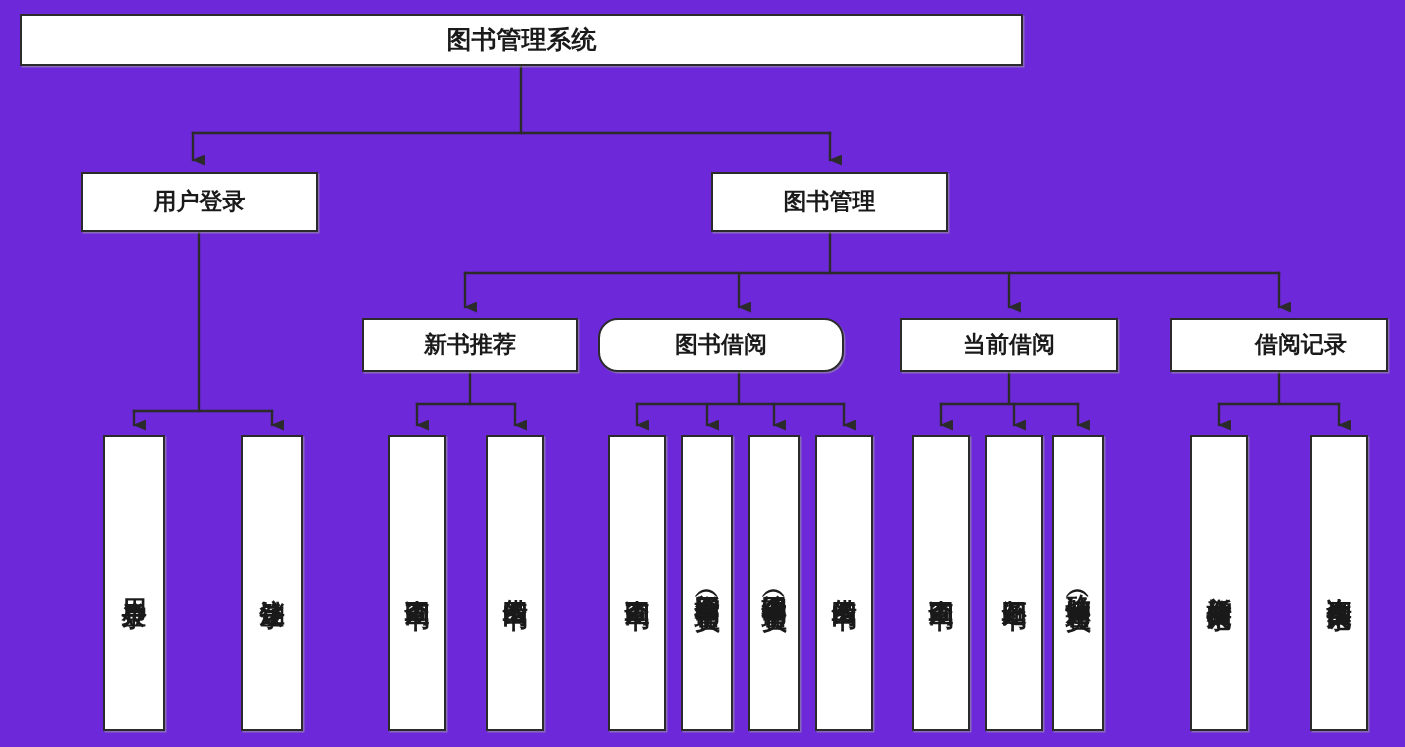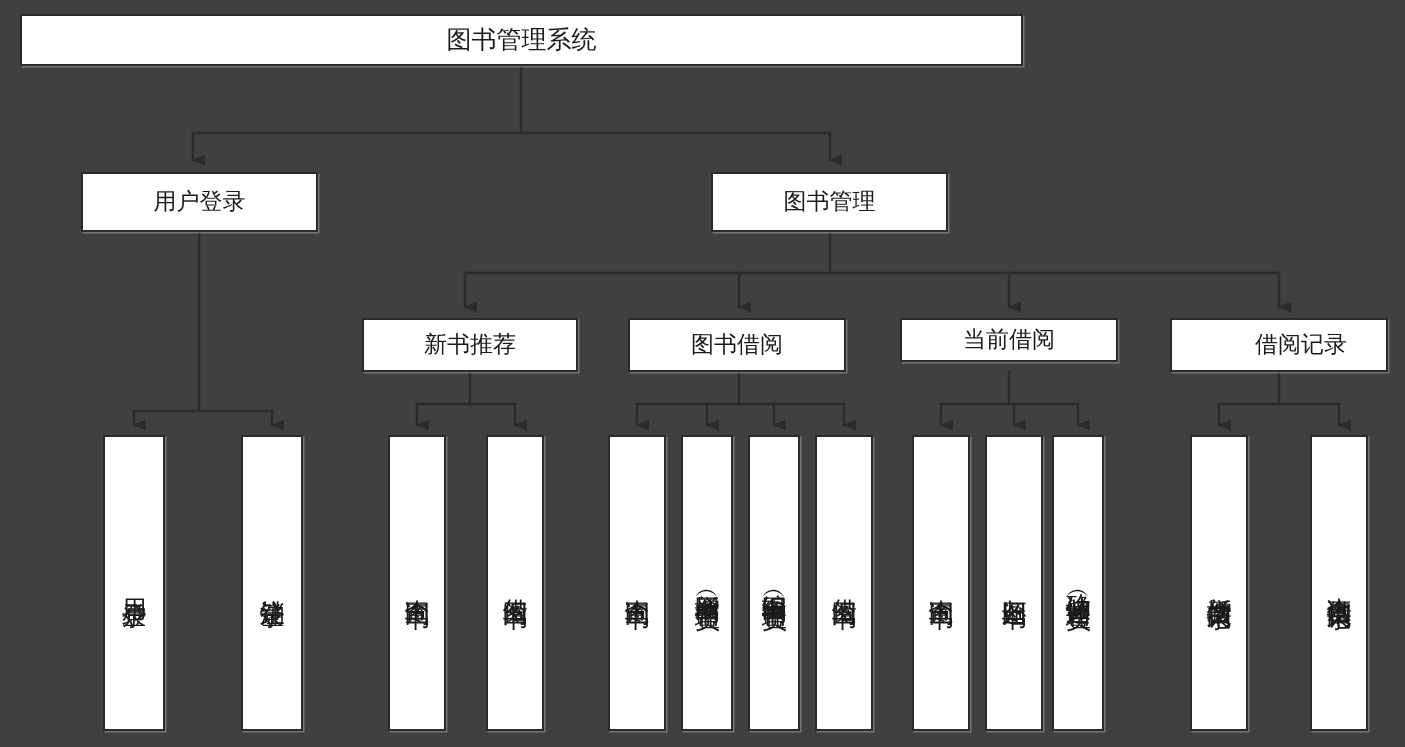--- a/index.html
+++ b/index.html
@@ -8,22 +8,23 @@
     padding: 0;
     background: #ffffff;
   }
   body {
     font-family: "DejaVu Sans", "Liberation Sans", sans-serif;
   }
   #canvas {
     position: relative;
     width: 1405px;
     height: 747px;
-    background: #404040;
+    background: #6d28d9;
     overflow: hidden;
+    font-weight: bold;
   }
   
   #wires {
     position: absolute;
     left: 0;
     top: 0;
     width: 1405px;
     height: 747px;
   }
   .node {
@@ -139,24 +140,24 @@
   <div class="node horiz" style="left:81px; top:172px; width:237px; height:60px;">
     <span class="label">用户登录</span>
   </div>
   <div class="node horiz" style="left:362px; top:318px; width:216px; height:54px;">
     <span class="label">新书推荐</span>
   </div>
 
   <div class="node horiz" style="left:711px; top:172px; width:237px; height:60px;">
     <span class="label">图书管理</span>
   </div>
-  <div class="node horiz" style="left:628px; top:318px; width:218px; height:54px;">
+  <div class="node horiz" style="left:598px; top:318px; width:246px; height:54px;border-radius:20px;">
     <span class="label">图书借阅</span>
   </div>
-  <div class="node horiz" style="left:900px; top:318px; width:218px; height:44px;">
+  <div class="node horiz" style="left:900px; top:318px; width:218px; height:54px;">
     <span class="label">当前借阅</span>
   </div>
   <div class="node horiz" style="left:1170px; top:318px; width:218px; height:54px;padding-left:44px;">
     <span class="label">借阅记录</span>
   </div>
 
   <div class="node vert" style="left:103px; top:435px; width:62px; height:296px;">
     <span class="label">用户登录</span>
   </div>
   <div class="node vert" style="left:241px; top:435px; width:62px; height:296px;">

